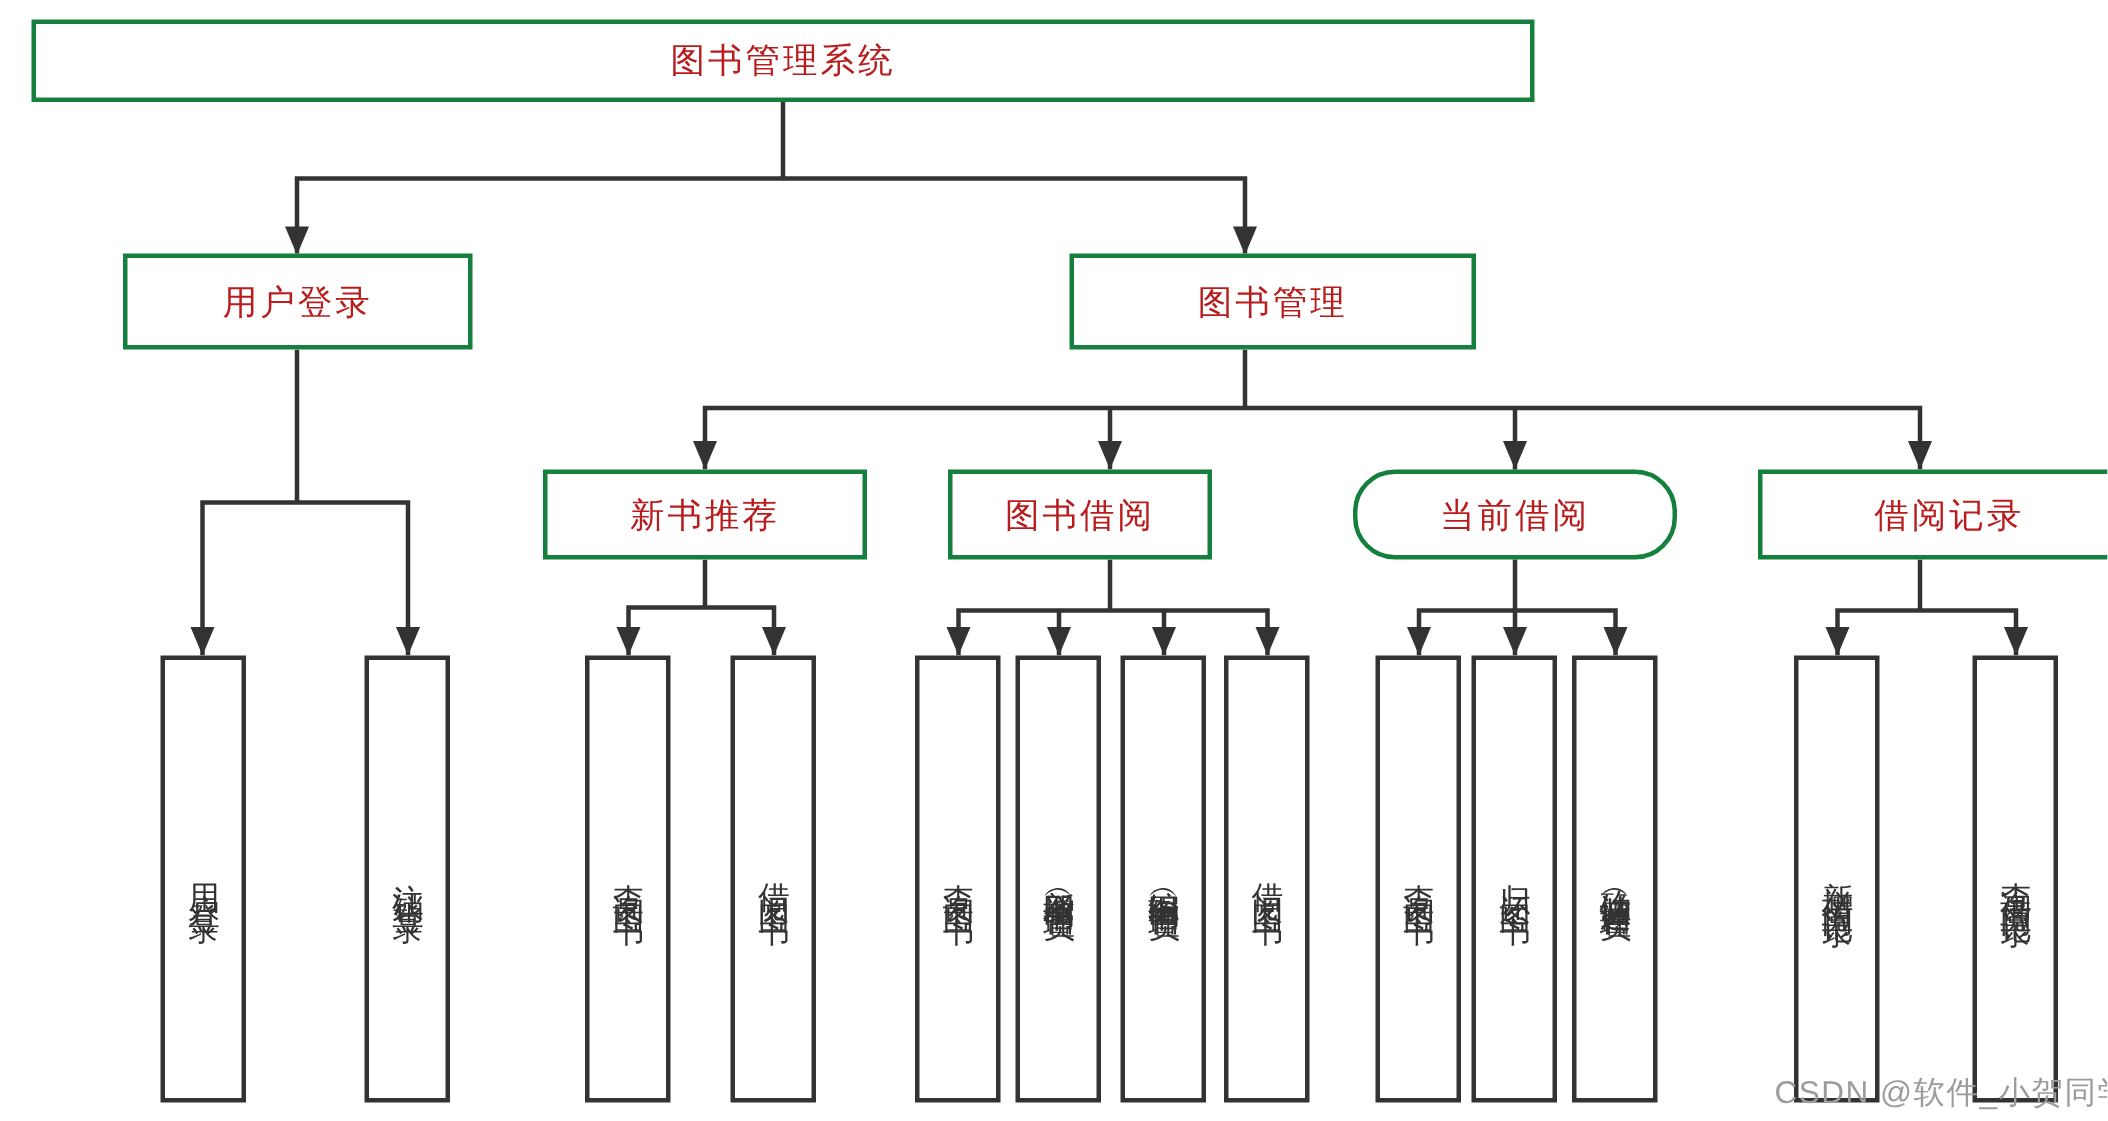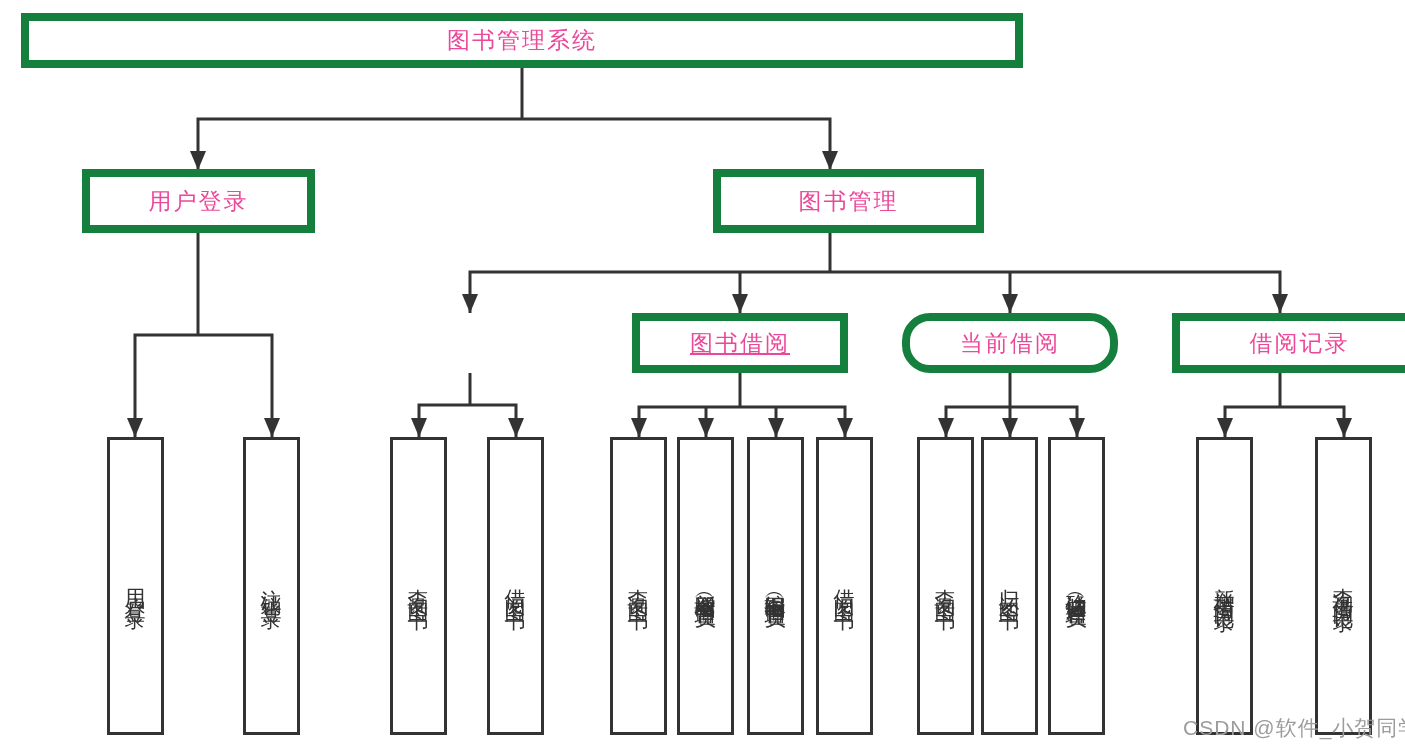--- a/index.html
+++ b/index.html
@@ -17,28 +17,28 @@
   }
   .wires {
     position: absolute;
     left: 0;
     top: 0;
     pointer-events: none;
   }
   .hnode {
     position: absolute;
     box-sizing: border-box;
-    border: 8px solid #15803d;
+    border: 3px solid #15803d;
     background: #ffffff;
     display: flex;
     align-items: center;
     justify-content: center;
     font-size: 23px;
     letter-spacing: 2px;
-    color: #ec4899;
+    color: #b91c1c;
     white-space: nowrap;
   }
   .leaf {
     position: absolute;
     box-sizing: border-box;
     top: 437px;
     width: 57px;
     height: 298px;
     border: 3px solid #333333;
     background: #ffffff;
@@ -118,21 +118,22 @@
       <polygon points="1225,437 1217,418 1233,418"></polygon>
       <polygon points="1344,437 1336,418 1352,418"></polygon>
     </g>
   </svg>
 
   <div class="hnode" style="left:21px; top:13px; width:1002px; height:55px;">图书管理系统</div>
 
   <div class="hnode" style="left:82px; top:169px; width:233px; height:64px;">用户登录</div>
   <div class="hnode" style="left:713px; top:169px; width:271px; height:64px;">图书管理</div>
 
-  <div class="hnode" style="left:632px; top:313px; width:216px; height:60px;text-decoration:underline;">图书借阅</div>
+  <div class="hnode" style="left:362px; top:313px; width:216px; height:60px;">新书推荐</div>
+  <div class="hnode" style="left:632px; top:313px; width:176px; height:60px;">图书借阅</div>
   <div class="hnode" style="left:902px; top:313px; width:216px; height:60px;border-radius:28px;">当前借阅</div>
   <div class="hnode" style="left:1172px; top:313px; width:255px; height:60px;">借阅记录</div>
 
   <div class="leaf" style="left:107px;">用户登录</div>
   <div class="leaf" style="left:243px;">注销登录</div>
 
   <div class="leaf" style="left:390px;">查询图书</div>
   <div class="leaf" style="left:487px;">借阅图书</div>
 
   <div class="leaf" style="left:610px;">查询图书</div>

